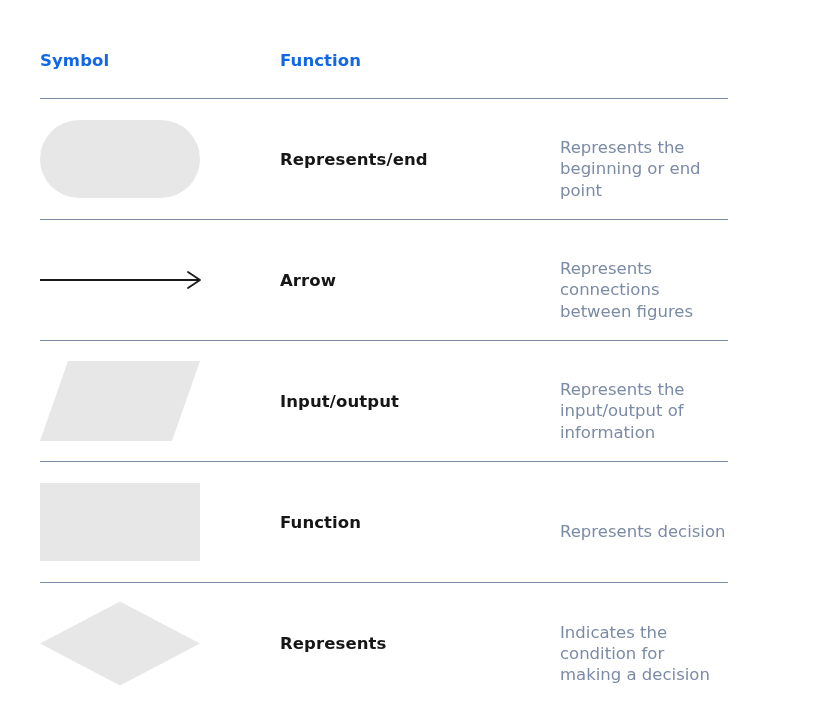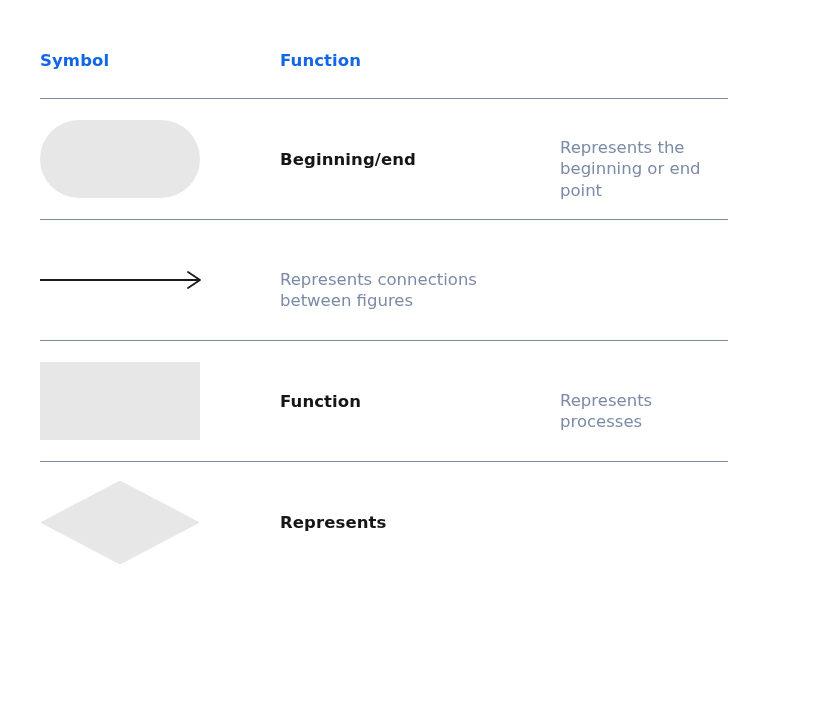--- a/index.html
+++ b/index.html
@@ -88,49 +88,62 @@
 
   <div class="grid-row thead">
     <div class="th">Symbol</div>
     <div class="th">Function</div>
   </div>
 
   <div class="grid-row trow">
     <div class="cell">
       <div class="shape-pill"></div>
     </div>
-    <div class="cell name-cell">Beginning/end</div>
+    <div class="cell name-cell">Represents/end</div>
     <div class="cell">
         <div class="func-cell">Represents the beginning or end point</div>
       </div>
   </div>
 
   <div class="grid-row trow">
     <div class="cell">
       <svg class="shape-arrow" width="164" height="22" viewBox="0 0 164 22">
         <line x1="0" y1="11" x2="159" y2="11" stroke="#1a1a1a" stroke-width="1.8"></line>
         <polyline points="148,3 160,11 148,19" fill="none" stroke="#1a1a1a" stroke-width="1.8" stroke-linecap="round" stroke-linejoin="round"></polyline>
       </svg>
     </div>
+    <div class="cell name-cell">Arrow</div>
     <div class="cell">
         <div class="func-cell">Represents connections between figures</div>
       </div>
   </div>
 
+  <div class="grid-row trow">
+    <div class="cell">
+      <div class="shape-parallelogram"></div>
+    </div>
+    <div class="cell name-cell">Input/output</div>
+    <div class="cell">
+        <div class="func-cell">Represents the input/output of information</div>
+      </div>
+  </div>
 
   <div class="grid-row trow">
     <div class="cell">
       <div class="shape-rect"></div>
     </div>
     <div class="cell name-cell">Function</div>
     <div class="cell">
-        <div class="func-cell">Represents processes</div>
+        <div class="func-cell">Represents decision</div>
       </div>
   </div>
 
   <div class="grid-row trow last">
     <div class="cell">
       <div class="shape-diamond"></div>
     </div>
     <div class="cell name-cell">Represents</div>
+    <div class="cell">
+        <div class="func-cell">Indicates the condition for making a decision</div>
+      </div>
   </div>
 
 </div>
 
 </body></html>

